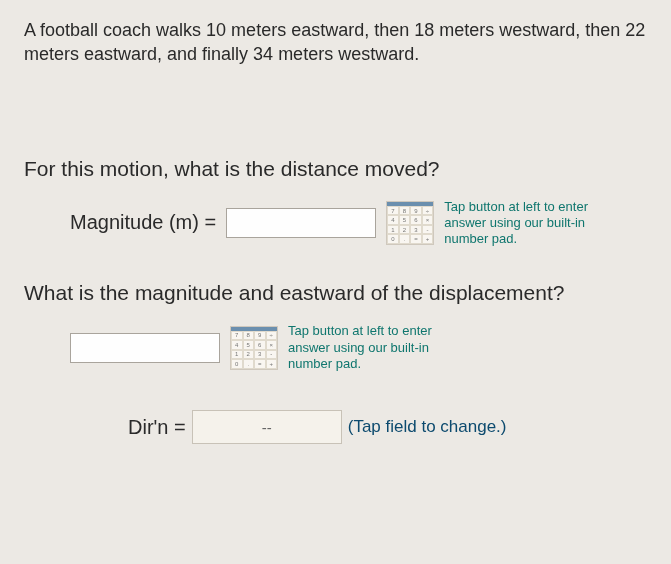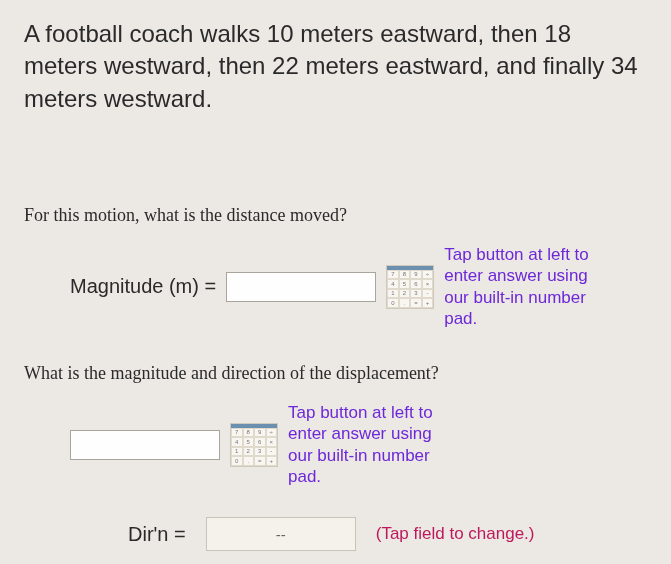--- a/index.html
+++ b/index.html
@@ -7,29 +7,28 @@
     width: 671px;
     height: 564px;
     background: #ece9e4;
     font-family: Arial, Helvetica, sans-serif;
     color: #2a2a2a;
     padding: 18px 24px 24px 24px;
     position: relative;
     overflow: hidden;
   }
   .problem {
-    font-size: 24px;
+    font-size: 18px;
     line-height: 1.35;
     margin-bottom: 90px;
   }
   .q-block { margin-bottom: 34px; }
   .q-text {
-    font-size: 18px;
+    font-size: 21px;
     margin-bottom: 18px;
-    font-family: Liberation Serif, serif;
   }
   .answer-row {
     display: flex;
     align-items: center;
     gap: 10px;
     padding-left: 46px;
   }
   .lbl {
     font-size: 20px;
     white-space: nowrap;
@@ -59,47 +58,47 @@
   }
   .keypad .k {
     border: 1px solid #e0dacd;
     font-size: 6px;
     line-height: 1;
     text-align: center;
     color: #777;
     display:flex;align-items:center;justify-content:center;
   }
   .hint {
-    font-size: 17px;
-    color: #6d28d9;
+    font-size: 13px;
+    color: #0f766e;
     max-width: 160px;
     line-height: 1.25;
   }
   .dirn-row {
     display: flex;
     align-items: center;
-    gap: 20px;
+    gap: 6px;
     padding-left: 104px;
-    margin-top: 30px;
+    margin-top: 38px;
   }
   .dirn-field {
     width: 150px;
     height: 34px;
     border: 1px solid #c8c2b7;
     background: #f5f2eb;
     display: flex;
     align-items: center;
     justify-content: center;
     font-size: 15px;
     color: #666;
     cursor: pointer;
   }
   .tap-hint {
     font-size: 17px;
-    color: #be185d;
+    color: #0c4a6e;
   }
   .neg-sup {
     font-size: 13px;
     vertical-align: 4px;
     margin-right: 2px;
     color: #444;
   }
 </style>
 </head>
 <body>
@@ -128,21 +127,21 @@
       <div class="k">0</div>
         <div class="k">.</div>
         <div class="k">=</div>
         <div class="k">+</div>
     </div>
     <div class="hint">Tap button at left to enter answer using our built-in number pad.</div>
   </div>
 </div>
 
 <div class="q-block">
-  <div class="q-text">What is the magnitude and direction of the displacement?</div>
+  <div class="q-text">What is the magnitude and eastward of the displacement?</div>
   <div class="answer-row">
     <input class="answer-input" type="text" value="" style="">
     <div class="keypad">
       <div class="bar"></div>
       <div class="k">7</div>
         <div class="k">8</div>
         <div class="k">9</div>
         <div class="k">÷</div>
       <div class="k">4</div>
         <div class="k">5</div>

